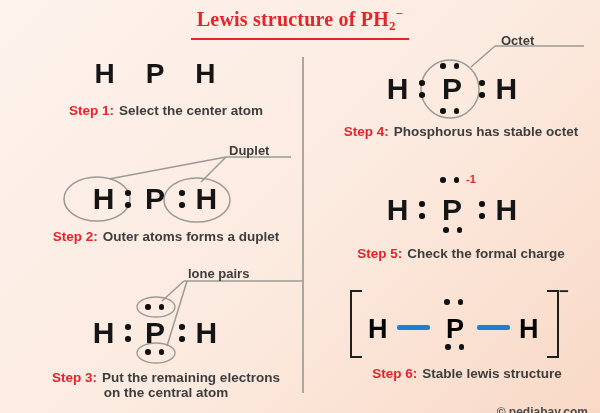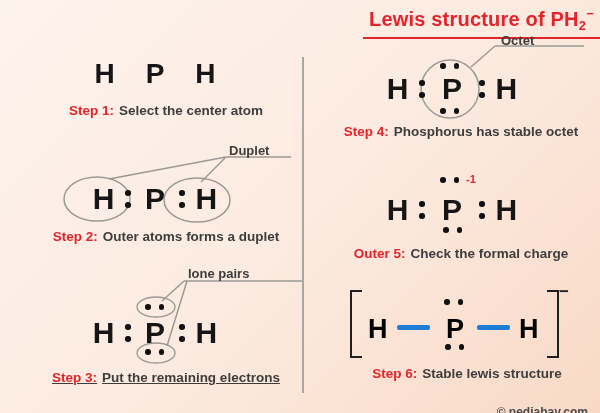--- a/index.html
+++ b/index.html
@@ -5,21 +5,21 @@
   html,body{margin:0;padding:0;}
   #canvas{
     position:relative;
     width:600px;height:413px;
     background:linear-gradient(135deg,#fdf3ed 0%,#fceadf 55%,#f9d9c6 100%);
     font-family:"Liberation Sans",sans-serif;
     overflow:hidden;
   }
   .abs{position:absolute;}
   
-  .title-wrap{top:6px;left:0;width:600px;text-align:right;}
+  .title-wrap{top:6px;left:0;width:600px;text-align:center;font-family:Liberation Serif, serif;}
   .title-inner{
     display:inline-block;
     color:#e5232b;font-weight:700;font-size:20px;
     border-bottom:2.5px solid #e5232b;
     padding:0 6px 4px 6px;letter-spacing:.2px;
   }
   .title-sub{font-size:13px;vertical-align:-4px;font-weight:700;}
   .title-sup{font-size:13px;vertical-align:8px;font-weight:700;}
   
   .divider{left:302px;top:57px;width:1.5px;height:336px;background:#a8a8a2;}
@@ -123,22 +123,23 @@
     <span class="vdots">
         <span class="dot"></span>
         <span class="dot"></span>
       </span>
     <span class="atom">H</span>
   </div>
   <div class="abs hdots" style="left:145px;top:349px;">
     <span class="dot"></span>
       <span class="dot"></span>
   </div>
-  <div class="abs caption" style="left:0;top:370px;text-decoration:underline;">
+  <div class="abs caption" style="left:0;top:370px;">
     <div><span class="step-label">Step 3:</span><span>Put the remaining electrons</span></div>
+    <div>on the central atom</div>
   </div>
 
   <div class="abs ann-label" style="left:501px;top:33px;">Octet</div>
   <div class="abs hdots" style="left:440px;top:63px;">
     <span class="dot"></span>
       <span class="dot"></span>
   </div>
   <div class="abs formula" style="left:352px;top:74px;width:200px;gap:11px;">
     <span class="atom">H</span>
     <span class="vdots">
@@ -176,21 +177,21 @@
         <span class="dot"></span>
         <span class="dot"></span>
       </span>
     <span class="atom">H</span>
   </div>
   <div class="abs hdots" style="left:443px;top:227px;">
     <span class="dot"></span>
       <span class="dot"></span>
   </div>
   <div class="abs caption caption-r" style="left:302px;top:246px;">
-    <span class="step-label">Outer 5:</span><span>Check the formal charge</span>
+    <span class="step-label">Step 5:</span><span>Check the formal charge</span>
   </div>
 
   <div class="abs bracket bracket-l" style="left:350px;top:290px;"></div>
   <div class="abs bracket bracket-r" style="left:547px;top:290px;"></div>
   <div class="abs ion-charge" style="left:559px;top:282px;">−</div>
   <div class="abs hdots" style="left:444px;top:299px;">
     <span class="dot"></span>
       <span class="dot"></span>
   </div>
   <div class="abs atom" style="left:368px;top:314px;font-size:27px;">H</div>

